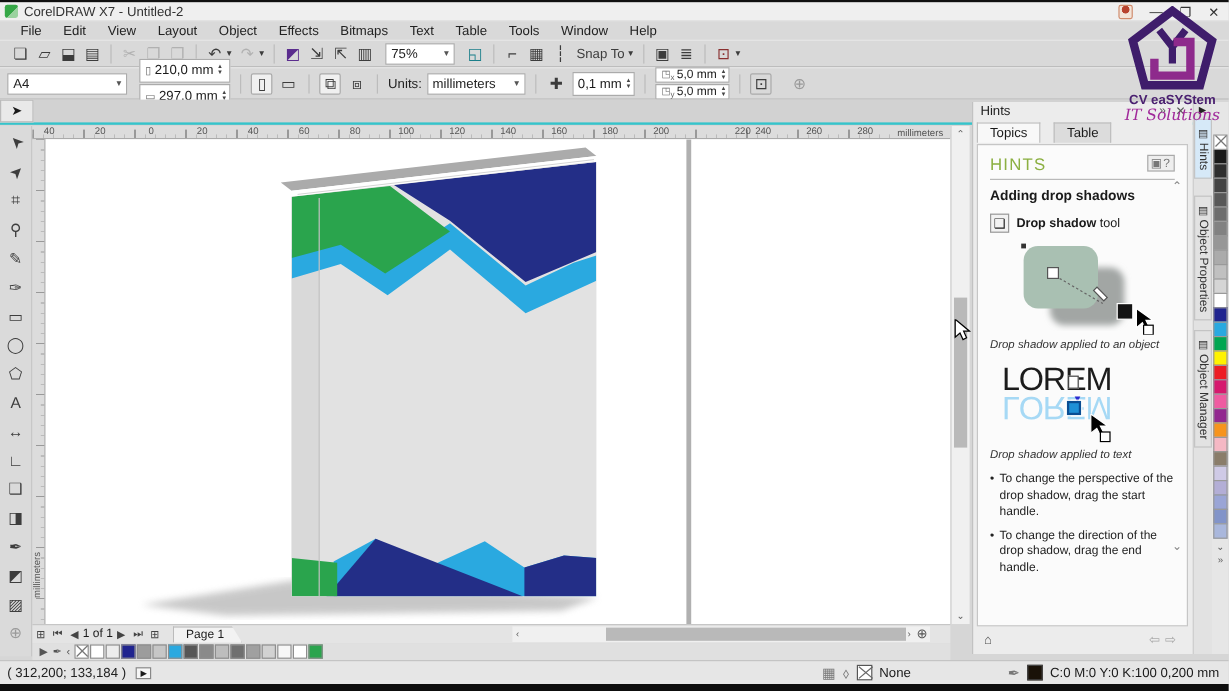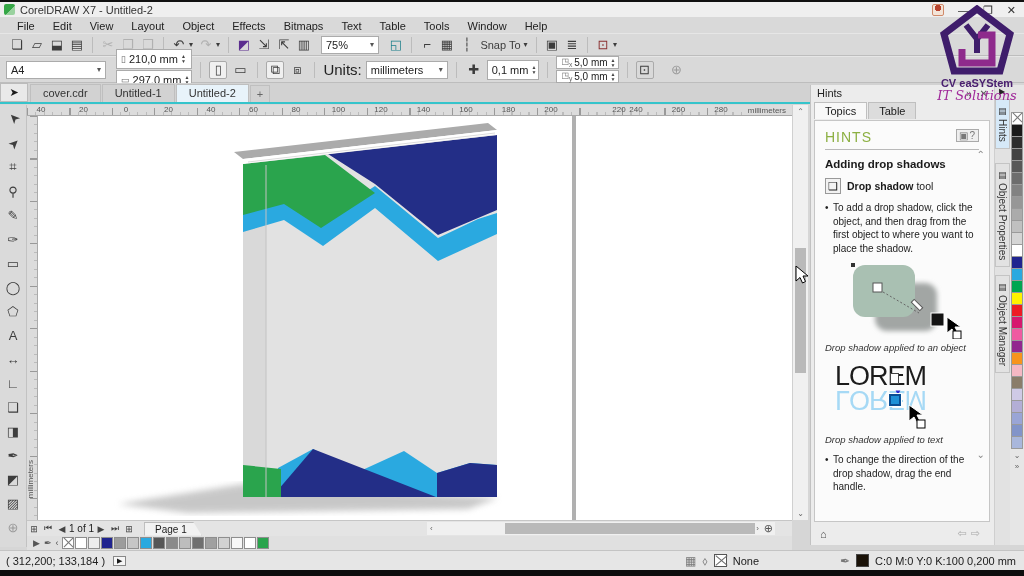--- a/index.html
+++ b/index.html
@@ -24,21 +24,21 @@
   .tbtn { min-width:18px; height:18px; display:inline-flex; align-items:center; justify-content:center; font-size:13px; color:#3c3c3c; border-radius:2px; }
   .tbtn.dis { color:#b1b1b1; }
   .tbtn.dd { min-width:8px; font-size:8px; margin-left:-3px; }
   .tsep { width:1px; height:16px; background:#bcbcbc; margin:0 4px; }
   select,.selbox { font-size:11px; height:18px; background:#fff; border:1px solid #ababab; color:#222; font-family:"Liberation Sans",sans-serif; }
   .selbox { display:inline-flex; align-items:center; justify-content:space-between; padding:0 4px; }
   .selbox .caret { font-size:8px; color:#555; margin-left:6px; }
   .numfield { display:inline-flex; height:20px; border:1px solid #ababab; background:#fff; align-items:center; padding:0 2px 0 4px; font-size:11px; }
   .spin { display:inline-flex; flex-direction:column; margin-left:3px; }
   .spin span { font-size:5px; line-height:5px; color:#444; }
-  .lblsm { font-size:15px; color:#222; }
+  .lblsm { font-size:11px; color:#222; }
 
   
   #tabbar { left:0; top:83px; width:1010px; height:21px; background:#d2d2d2; border-bottom:2px solid #35c4cb; display:flex; align-items:flex-end; }
   #tab-corner { width:28px; height:19px; display:flex; align-items:center; justify-content:center; background:#e9e9e9; border:1px solid #bbb; margin-right:2px; font-size:11px; }
   .doc-tab { padding:2px 12px 3px 12px; font-size:11px; color:#333; background:#d2d2d2; border:1px solid #bfbfbf; border-bottom:none; margin-right:1px; }
   .doc-tab.active { background:#e8f3fa; }
   .doc-tab.plus { padding:2px 6px; color:#666; }
 
   
   #toolbox { left:0; top:105px; width:27px; height:442px; background:#dadada; border-right:1px solid #c2c2c2; display:flex; flex-direction:column; align-items:center; padding-top:2px; }
@@ -90,21 +90,21 @@
   #fill-swatch { width:13px; height:13px; border:1px solid #555; background:#fff; position:relative; }
   #fill-swatch::before,#fill-swatch::after{ content:""; position:absolute; left:-1px; top:5px; width:15px; height:1px; background:#666; transform:rotate(40deg);}
   #fill-swatch::after{ transform:rotate(-40deg);}
   #outline-swatch { width:13px; height:13px; background:#1a1208; border:1px solid #444; }
   #botline { left:0; top:570px; width:1024px; height:6px; background:#0d0d0d; }
 
   
   #hints-panel { left:810px; top:85px; width:184px; height:460px; background:#ececec; border-left:1px solid #c2c2c2; }
   #hints-head { height:16px; display:flex; align-items:center; padding:0 6px; font-size:11px; color:#222; }
   #hints-head .hicons { margin-left:auto; display:flex; gap:8px; color:#555; font-size:10px; }
-  #hints-tabs { display:flex; padding-left:3px; gap:1px; height:18px; align-items:flex-end; }
+  #hints-tabs { display:flex; padding-left:3px; gap:11px; height:18px; align-items:flex-end; }
   .htab { padding:2px 10px; font-size:11px; border:1px solid #bfbfbf; border-bottom:none; background:#dcdcdc; }
   .htab.active { background:#f8f8f8; }
   #hints-card { position:absolute; left:3px; top:35px; width:176px; height:402px; background:#fbfbfb; border:1px solid #c6c6c6; padding:8px 10px; overflow:hidden; }
   #hints-title { color:#8cb042; font-size:14px; letter-spacing:1px; border-bottom:1px solid #b9b9b9; padding-bottom:4px; margin-bottom:8px; position:relative; }
   #hints-help { position:absolute; right:0; top:0; font-size:10px; color:#777; border:1px solid #aaa; padding:0 2px; background:#eee; }
   #hints-scrollup { position:absolute; right:4px; top:28px; font-size:10px; color:#888; }
   #hints-scrolldn { position:absolute; right:4px; top:328px; font-size:10px; color:#888; }
   #hints-topic { font-weight:bold; font-size:11.5px; margin:4px 0 8px 0; }
   #dstool-row { display:flex; align-items:center; gap:6px; margin-bottom:7px; }
   #dstool-ico { width:16px; height:16px; border:1px solid #999; display:flex; align-items:center; justify-content:center; font-size:11px; background:#f2f2f2; }
@@ -276,26 +276,20 @@
         </span>
       </span>
   </span>
   <span class="tsep"></span>
   <span class="tbtn" style="border:1px solid #aaa;">⊡</span>
   <span class="tbtn" style="color:#9a9a9a;margin-left:10px;">⊕</span>
 </div>
 
 <div id="tabbar" class="abs">
   <span id="tab-corner">➤</span>
-  <span style="display:flex;align-items:flex-end;">
-      <span class="doc-tab">cover.cdr</span>
-      <span class="doc-tab">Untitled-1</span>
-      <span class="doc-tab active">Untitled-2</span>
-      <span class="doc-tab plus">+</span>
-    </span>
 </div>
 
 <div id="toolbox" class="abs">
     <span class="tool rL">➤</span>
     <span class="tool rUL">➤</span>
     <span class="tool">⌗</span>
     <span class="tool">⚲</span>
     <span class="tool">✎</span>
     <span class="tool">✑</span>
     <span class="tool">▭</span>
@@ -437,21 +431,20 @@
       <span>HINTS</span>
       <span id="hints-help">▣?</span>
     </div>
     <span id="hints-scrollup">⌃</span>
     <span id="hints-scrolldn">⌄</span>
     <div id="hints-topic">Adding drop shadows</div>
     <div id="dstool-row">
       <span id="dstool-ico">❑</span>
       <span style="font-size:10.5px;"><b>Drop shadow</b><span> tool</span></span>
     </div>
-    <div class="hbullet">To add a drop shadow, click the object, and then drag from the first object to where you want to place the shadow.</div>
 
     <svg id="illus-obj" viewBox="0 0 150 78">
       <rect x="48" y="22" width="62" height="48" rx="12" fill="#a2a6a4" filter="url(#soft2)"></rect>
       <defs>
           <filter id="soft2">
             <feGaussianBlur stdDeviation="2.5"></feGaussianBlur>
           </filter>
         </defs>
       <rect x="26" y="4" width="62" height="52" rx="12" fill="#a9c0b2"></rect>
       <rect x="24" y="2" width="4" height="4" fill="#333"></rect>
@@ -471,20 +464,21 @@
       <span id="lorem-arrow">▼</span>
       <span id="lorem-node"></span>
       <svg width="20" height="24" style="position:absolute;left:80px;top:44px;">
         <path d="M2,0 l0,16 5,-4 3,6 3,-2 -3,-6 6,0 Z" fill="#000" stroke="#fff" stroke-width="1"></path>
         <rect x="10" y="15" width="8" height="8" fill="#fff" stroke="#000"></rect>
       </svg>
     </div>
     <div class="hcaption">Drop shadow applied to text</div>
 
     <div>
+        <div class="hbullet">To change the perspective of the drop shadow, drag the start handle.</div>
         <div class="hbullet">To change the direction of the drop shadow, drag the end handle.</div>
       </div>
   </div>
   <div id="hints-foot">
     <span>⌂</span>
     <span class="fwd"><span>⇦</span><span>⇨</span></span>
   </div>
 </div>
 
 <div id="dockstrip" class="abs">

